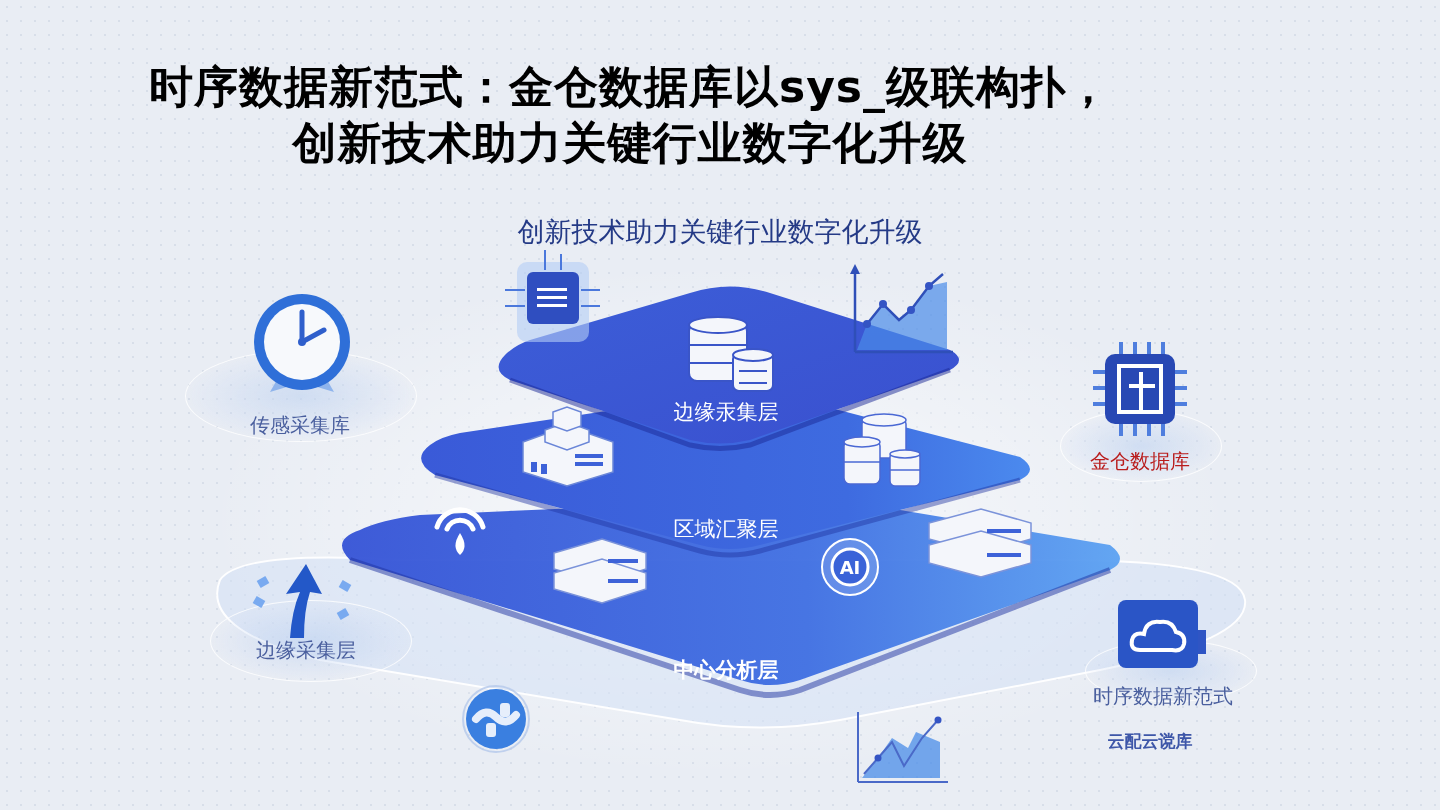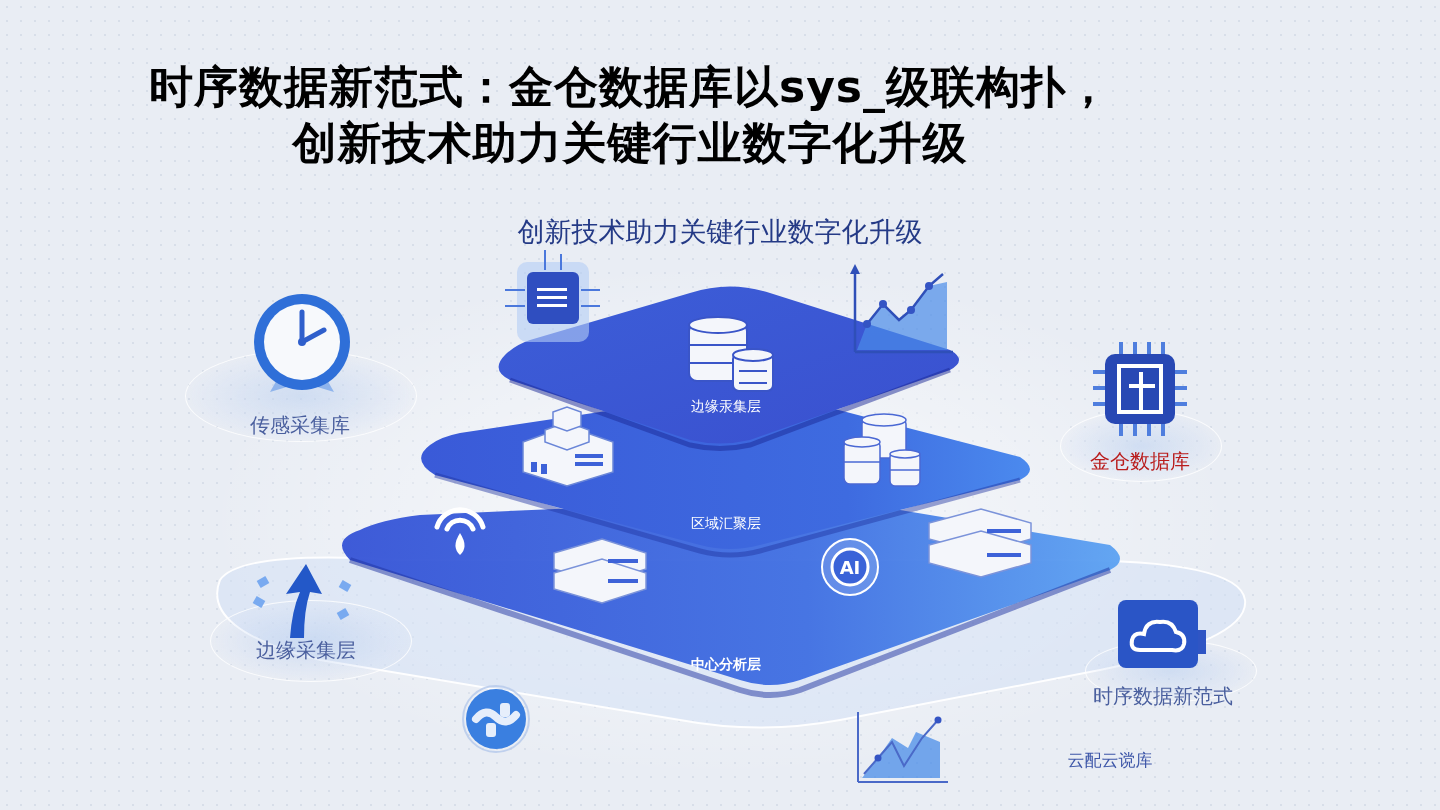--- a/index.html
+++ b/index.html
@@ -23,21 +23,21 @@
     color:#000000; font-weight:bold; font-size:44px; letter-spacing:1px;
     font-family:"DejaVu Sans", sans-serif;
   }
   .t1 { top:58px; }
   .t2 { top:114px; }
   .subtitle {
     position:absolute; top:178px; left:0; width:1440px; text-align:center;
     color:#243a86; font-size:27px;margin-top:36px;
   }
   .layer-label {
-    position:absolute; color:#ffffff; font-size:14px; text-align:center; width:200px;
+    position:absolute; color:#ffffff; font-size:21px; text-align:center; width:200px;
   }
   .halo {
     position:absolute; border-radius:50%;
     background: radial-gradient(ellipse at center, rgba(190,210,240,0.6), rgba(210,222,245,0.2) 60%, transparent 72%);
     border:1.5px solid rgba(255,255,255,0.8);
   }
   .side-label {
     position:absolute; color:#4a5f9e; font-size:20px; text-align:center;
   }
   .icon { position:absolute; }
@@ -269,13 +269,13 @@
       <line x1="8" y1="74" x2="8" y2="4"></line>
       <line x1="8" y1="74" x2="98" y2="74"></line>
       <polyline points="14,66 28,50 42,34 54,58 72,30 88,12"></polyline>
     </g>
   <g fill="#3454c4">
       <circle cx="28" cy="50" r="3.5"></circle>
       <circle cx="88" cy="12" r="3.5"></circle>
     </g>
 </svg>
 
-<div class="side-label" style="left:1035px;top:730px;width:150px;color:#3d56a8;font-weight:normal;font-size:17px;margin-top:19px;">云配云谠库</div>
+<div class="side-label" style="left:1075px;top:730px;width:150px;color:#3d56a8;font-weight:bold;font-size:17px;">云配云谠库</div>
 
 </body></html>

